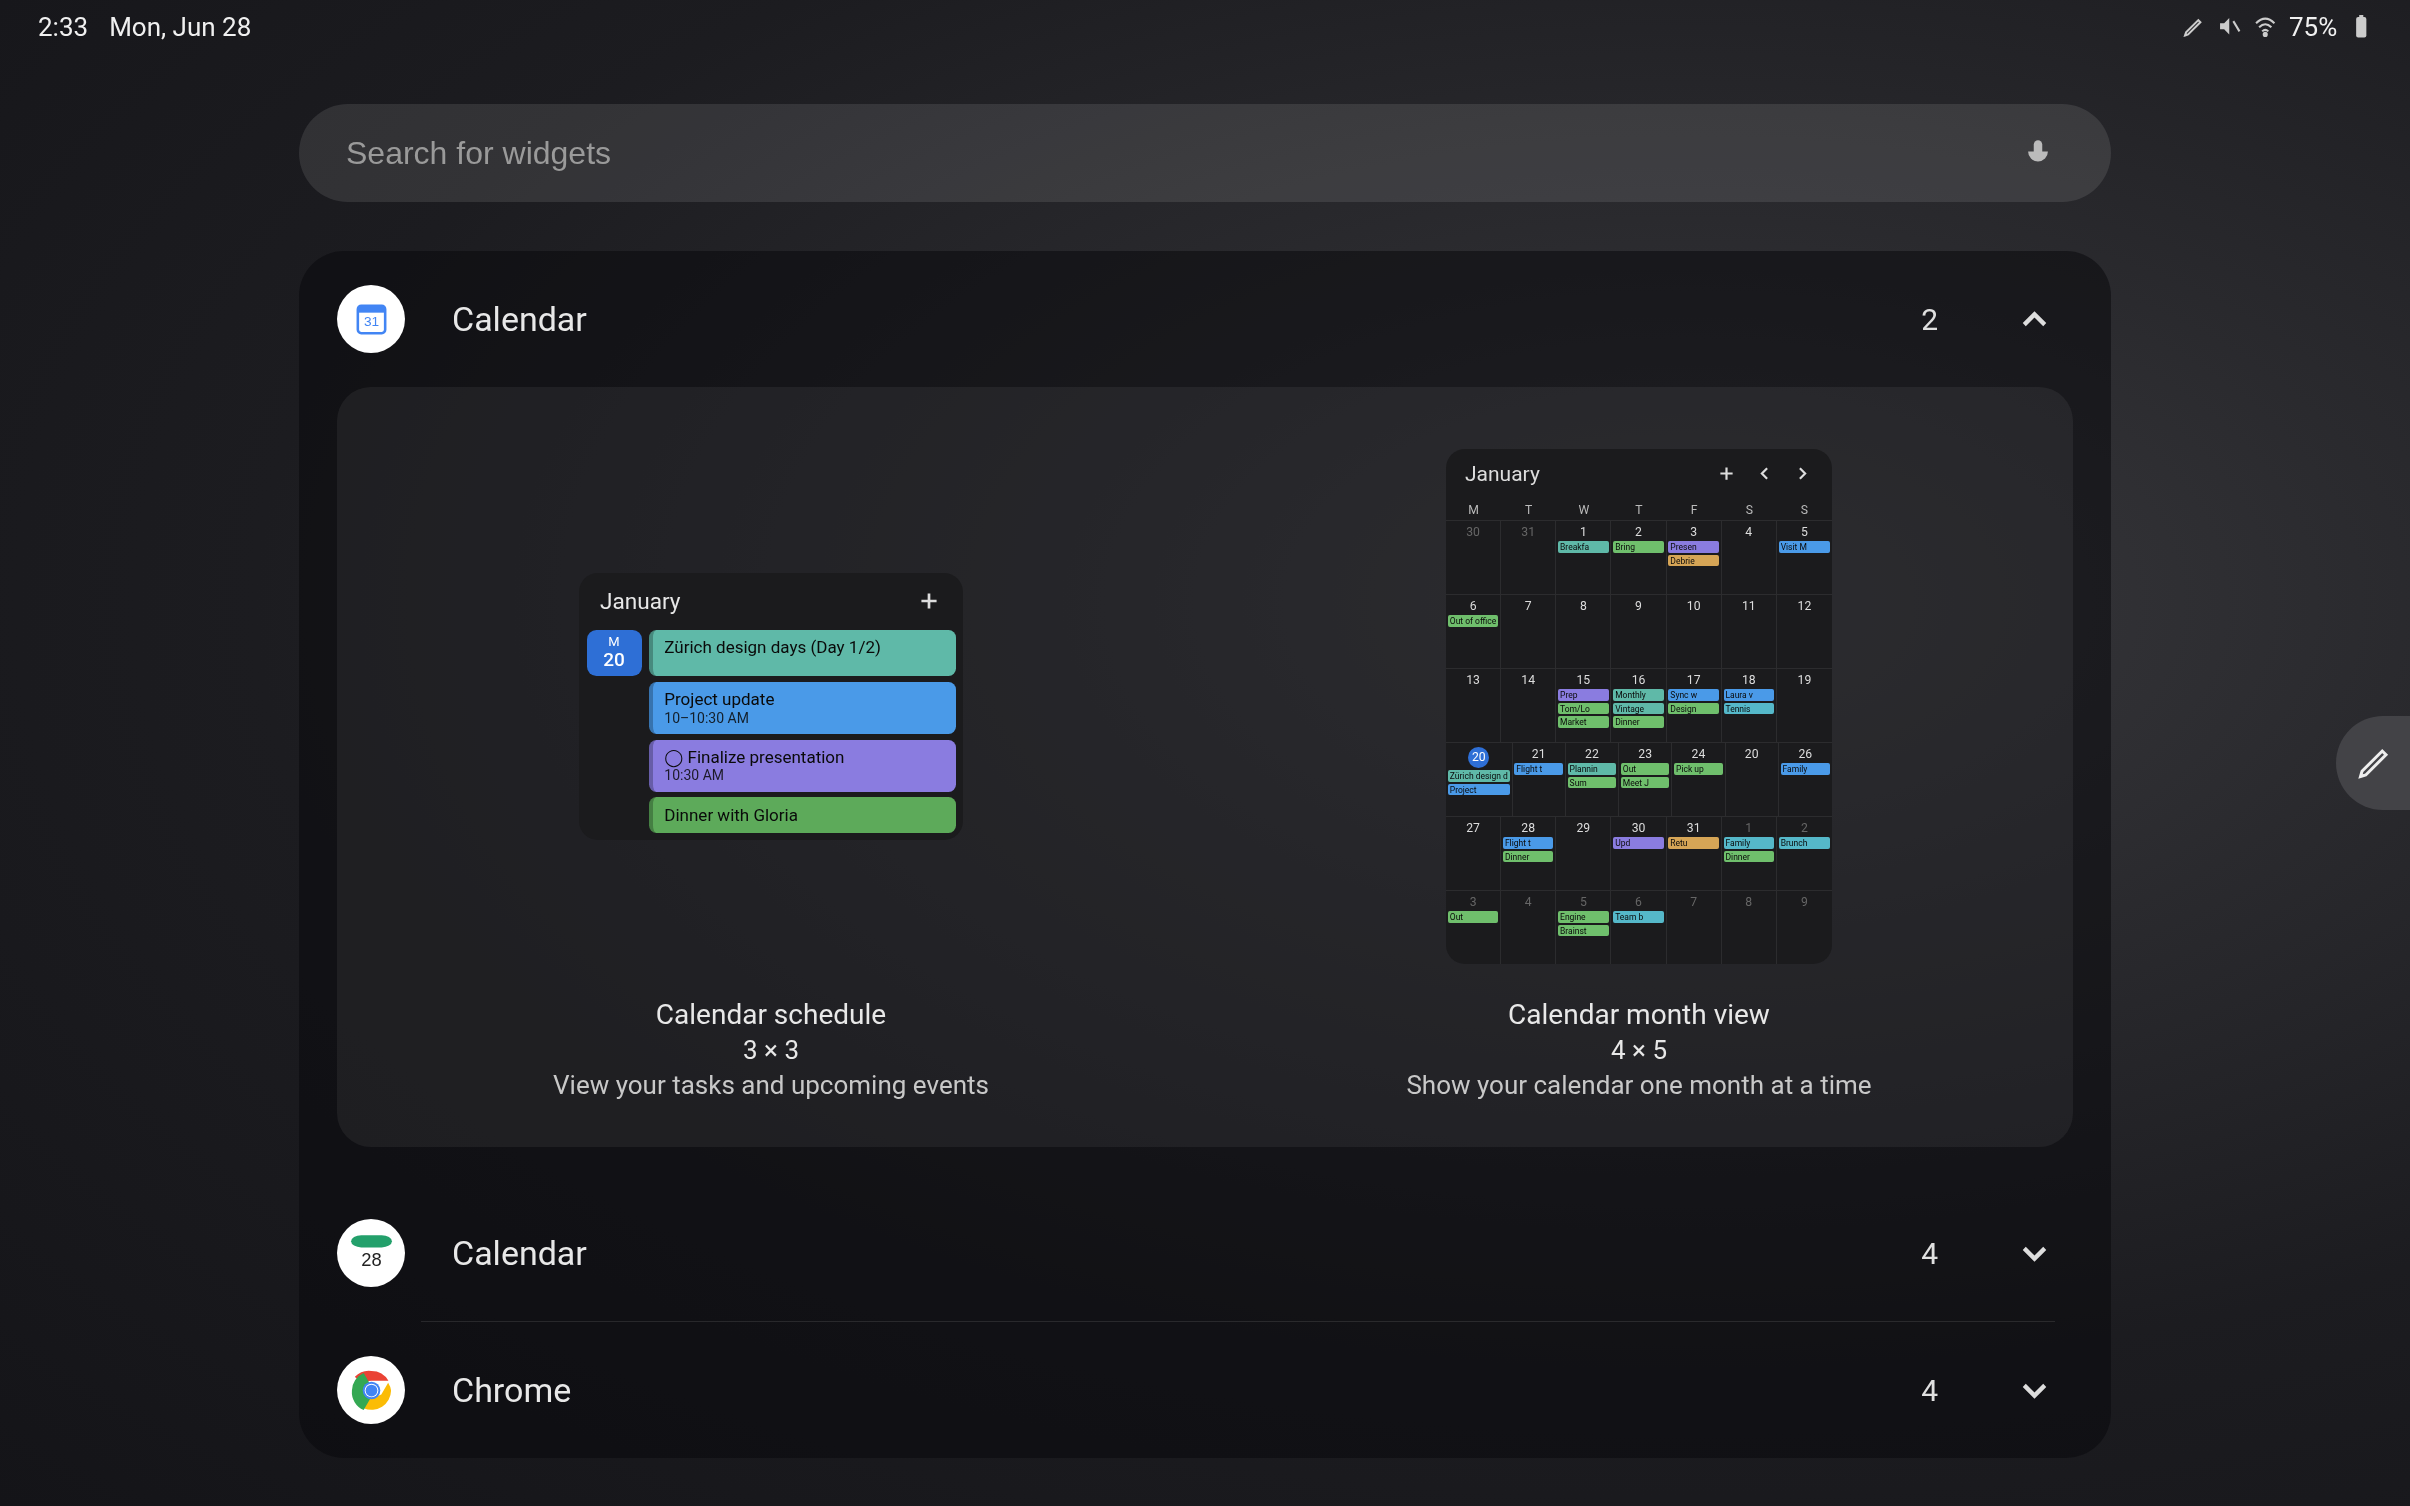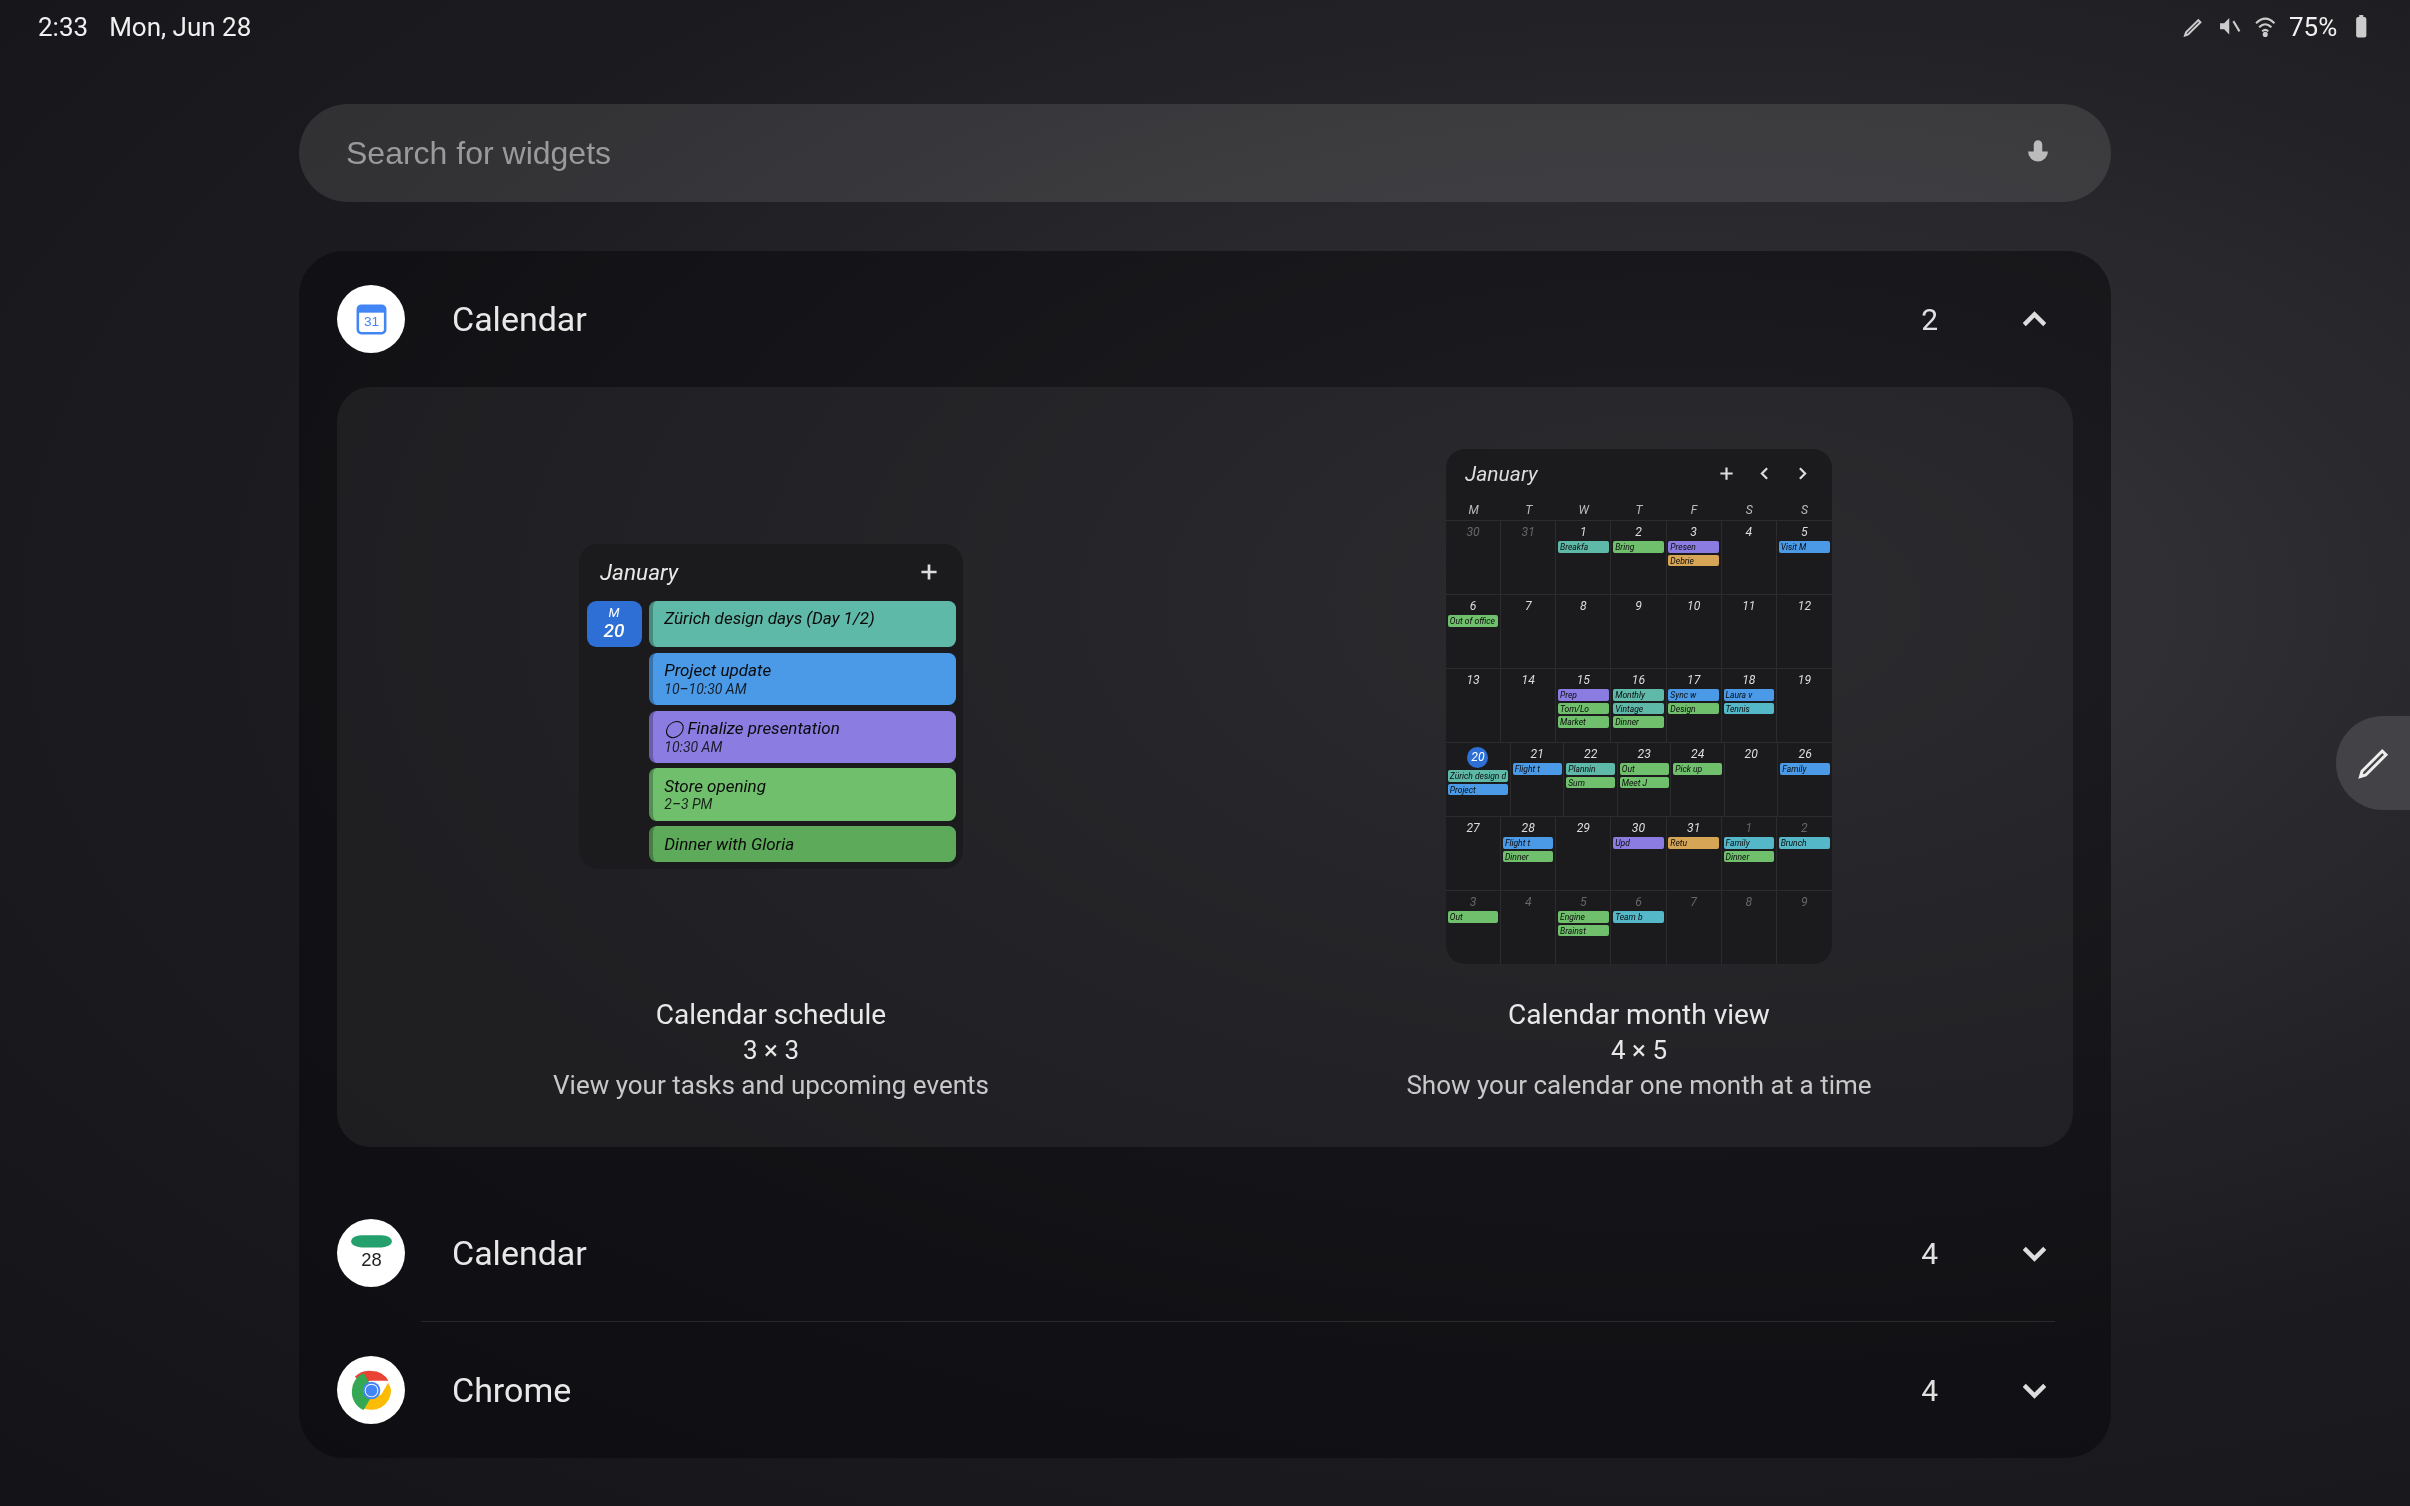--- a/index.html
+++ b/index.html
@@ -79,21 +79,20 @@
     justify-content: space-around;
   }
   .widget-card {
     display: flex; flex-direction: column; align-items: center;
     width: 50%;
   }
   .preview-box {
     height: 527px;
     display: flex; align-items: center; 
     margin-bottom: 28px;
-    font-style: italic;
   }
   .widget-title { font-size: 28px; margin-bottom: 3.8px; }
   .widget-dim  { font-size: 26px; margin-bottom: 5.6px; }
   .widget-desc { font-size: 26px; color: #c8c8c8; }
 
   
   .sched {
     width: 384px; background: #1b1b1d; border-radius: 19px;
     overflow: hidden; font-size: 19px;
   }
@@ -251,24 +250,20 @@
                   </div>
                   <div class="evt teal">Zürich design days (Day 1/2)</div>
                 </div>
                 <div class="sched-row">
                   <div style="width: 55px;"></div>
                   <div class="evt blue">Project update<small>10–10:30 AM</small></div>
                 </div>
                 <div class="sched-row">
                   <div style="width: 55px;"></div>
                   <div class="evt purp">◯ Finalize presentation<small>10:30 AM</small></div>
-                </div>
-                <div class="sched-row">
-                  <div style="width: 55px;"></div>
-                  <div class="evt green">Store opening<small>2–3 PM</small></div>
                 </div>
                 <div class="sched-row">
                   <div style="width: 55px;"></div>
                   <div class="evt green2">Dinner with Gloria</div>
                 </div>
               </div>
           </div>
         </div>
         <div class="widget-title">Calendar schedule</div>
         <div class="widget-dim">3 × 3</div>

